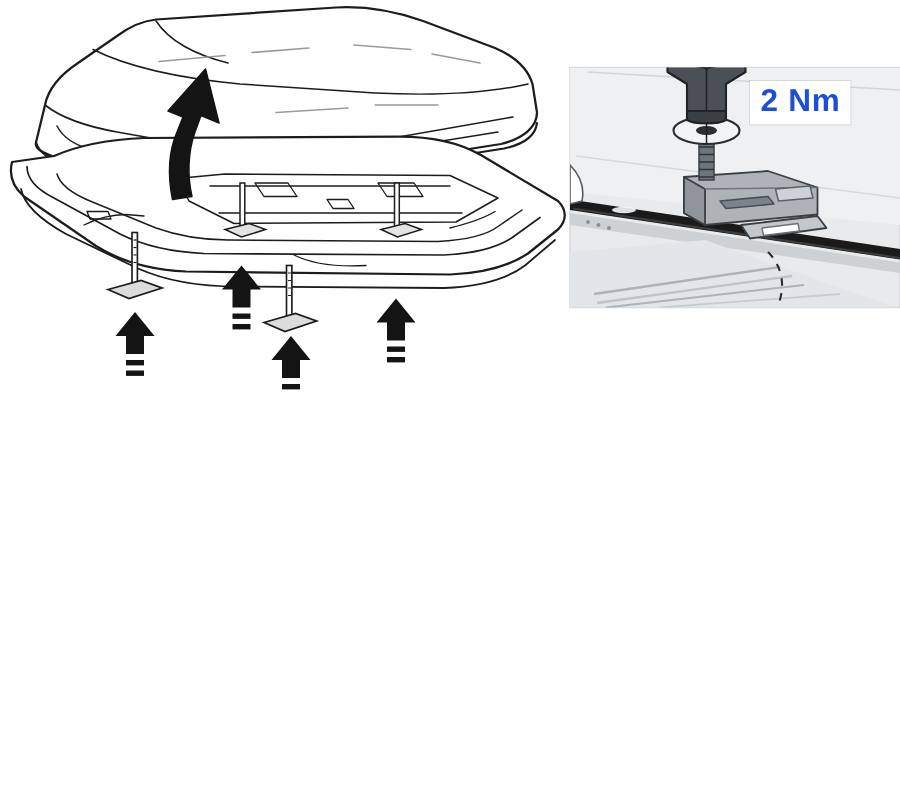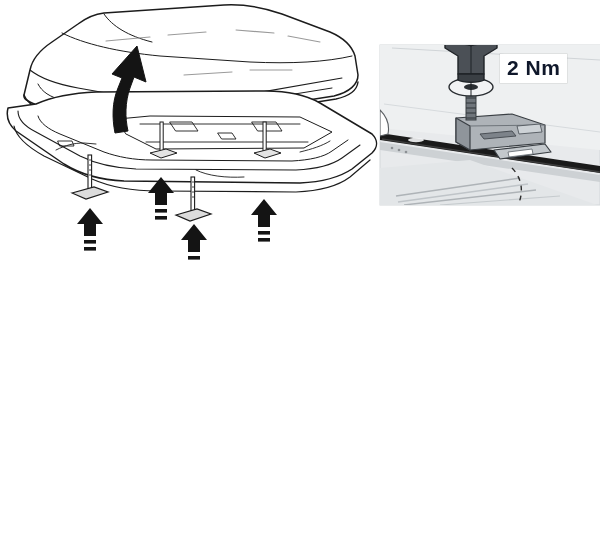--- a/index.html
+++ b/index.html
@@ -24,21 +24,21 @@
     left: 0;
   }
   #diagram-svg, #parts-svg {
     display: block;
   }
   .nm-badge {
     position: absolute;
     left: 500px;
     top: 54px;
     background: #ffffff;
-    color: #0f172a;
+    color: #1d4ed8;
     font-family: "Liberation Sans", sans-serif;
     font-weight: bold;
     font-size: 21px;
     line-height: 26px;
     letter-spacing: 0.5px;
     padding: 1px 7px 2px 7px;
     white-space: nowrap;
     box-shadow: 0 0 0 0.5px rgba(120,120,120,0.25);
   }
 </style>

